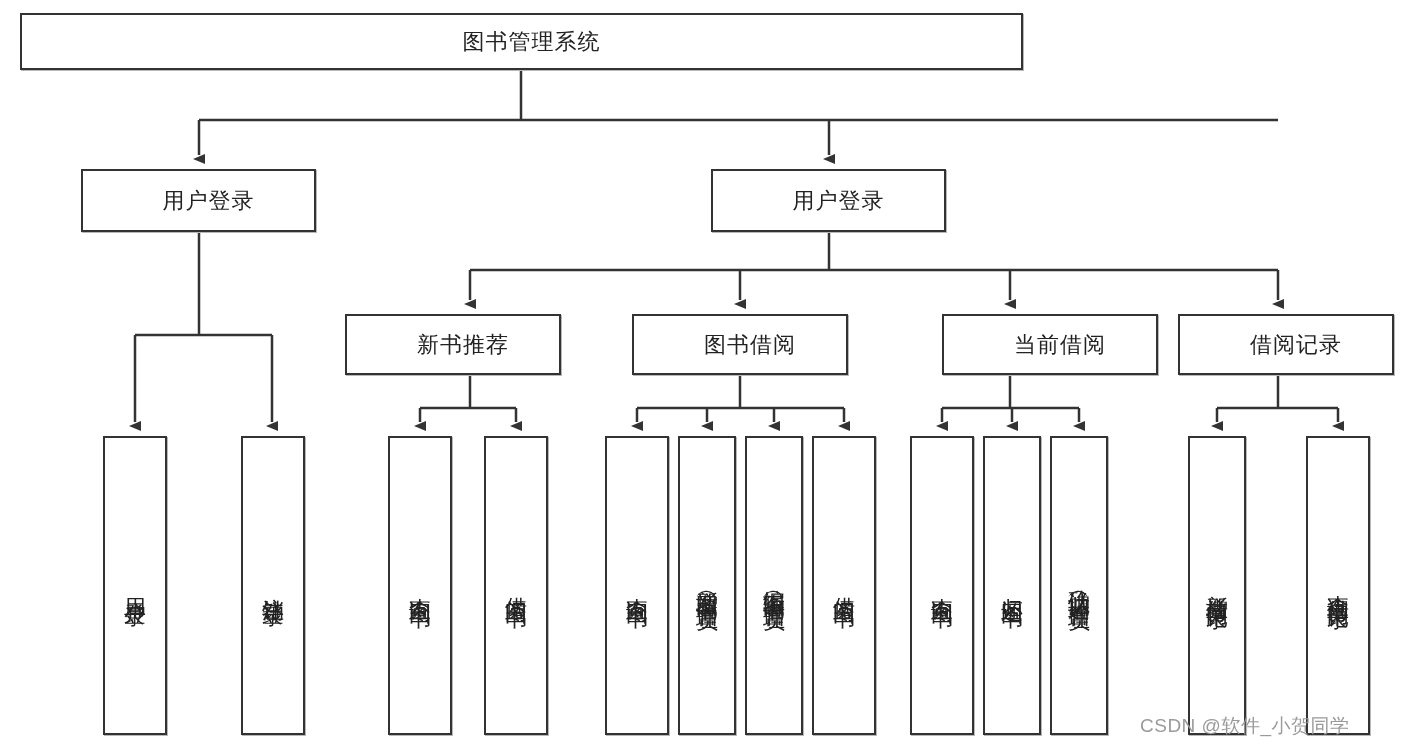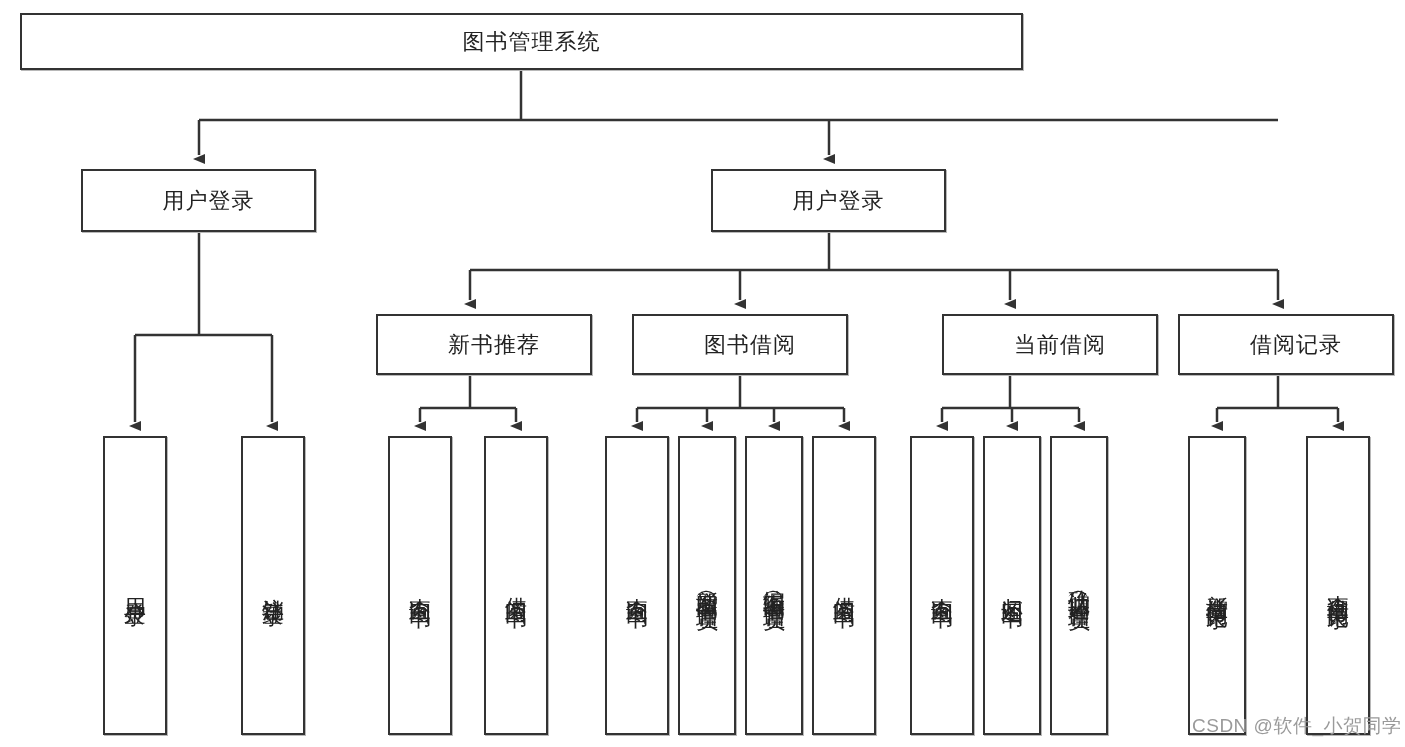--- a/index.html
+++ b/index.html
@@ -120,21 +120,21 @@
     <span class="lbl">图书管理系统</span>
   </div>
 
   <div class="node" id="l2-0" style="left: 81px; top: 169px; width: 235px; height: 63px;">
     <span class="lbl">用户登录</span>
   </div>
   <div class="node" id="l2-1" style="left: 711px; top: 169px; width: 235px; height: 63px;">
     <span class="lbl">用户登录</span>
   </div>
 
-  <div class="node" id="l3-0" style="left: 376px; top: 314px; width: 216px; height: 61px;">
+  <div class="node" id="l3-0" style="left: 345px; top: 314px; width: 216px; height: 61px;">
     <span class="lbl">新书推荐</span>
   </div>
   <div class="node" id="l3-1" style="left: 632px; top: 314px; width: 216px; height: 61px;">
     <span class="lbl">图书借阅</span>
   </div>
   <div class="node" id="l3-2" style="left: 902px; top: 314px; width: 216px; height: 61px; margin-left: 40px;">
     <span class="lbl">当前借阅</span>
   </div>
   <div class="node" id="l3-3" style="left: 1170px; top: 314px; width: 216px; height: 61px; margin-left: 8px;">
     <span class="lbl">借阅记录</span>
@@ -173,15 +173,15 @@
   <div class="node vert" id="lf-10" style="left: 1050px; top: 436px; width: 58px; height: 299px;">
     <span class="lbl">确认归还（管理员）</span>
   </div>
   <div class="node vert" id="lf-11" style="left: 1188px; top: 436px; width: 58px; height: 299px;">
     <span class="lbl">新增借阅记录</span>
   </div>
   <div class="node vert" id="lf-12" style="left: 1306px; top: 436px; width: 64px; height: 299px;">
     <span class="lbl">查询借阅记录</span>
   </div>
 
-  <div class="watermark" style="left: 1192px; top: 713px; text-align: right;">CSDN @软件_小贺同学</div>
+  <div class="watermark" style="left: 1140px; top: 713px; text-align: right;">CSDN @软件_小贺同学</div>
 
 </div>
 
 </body></html>

